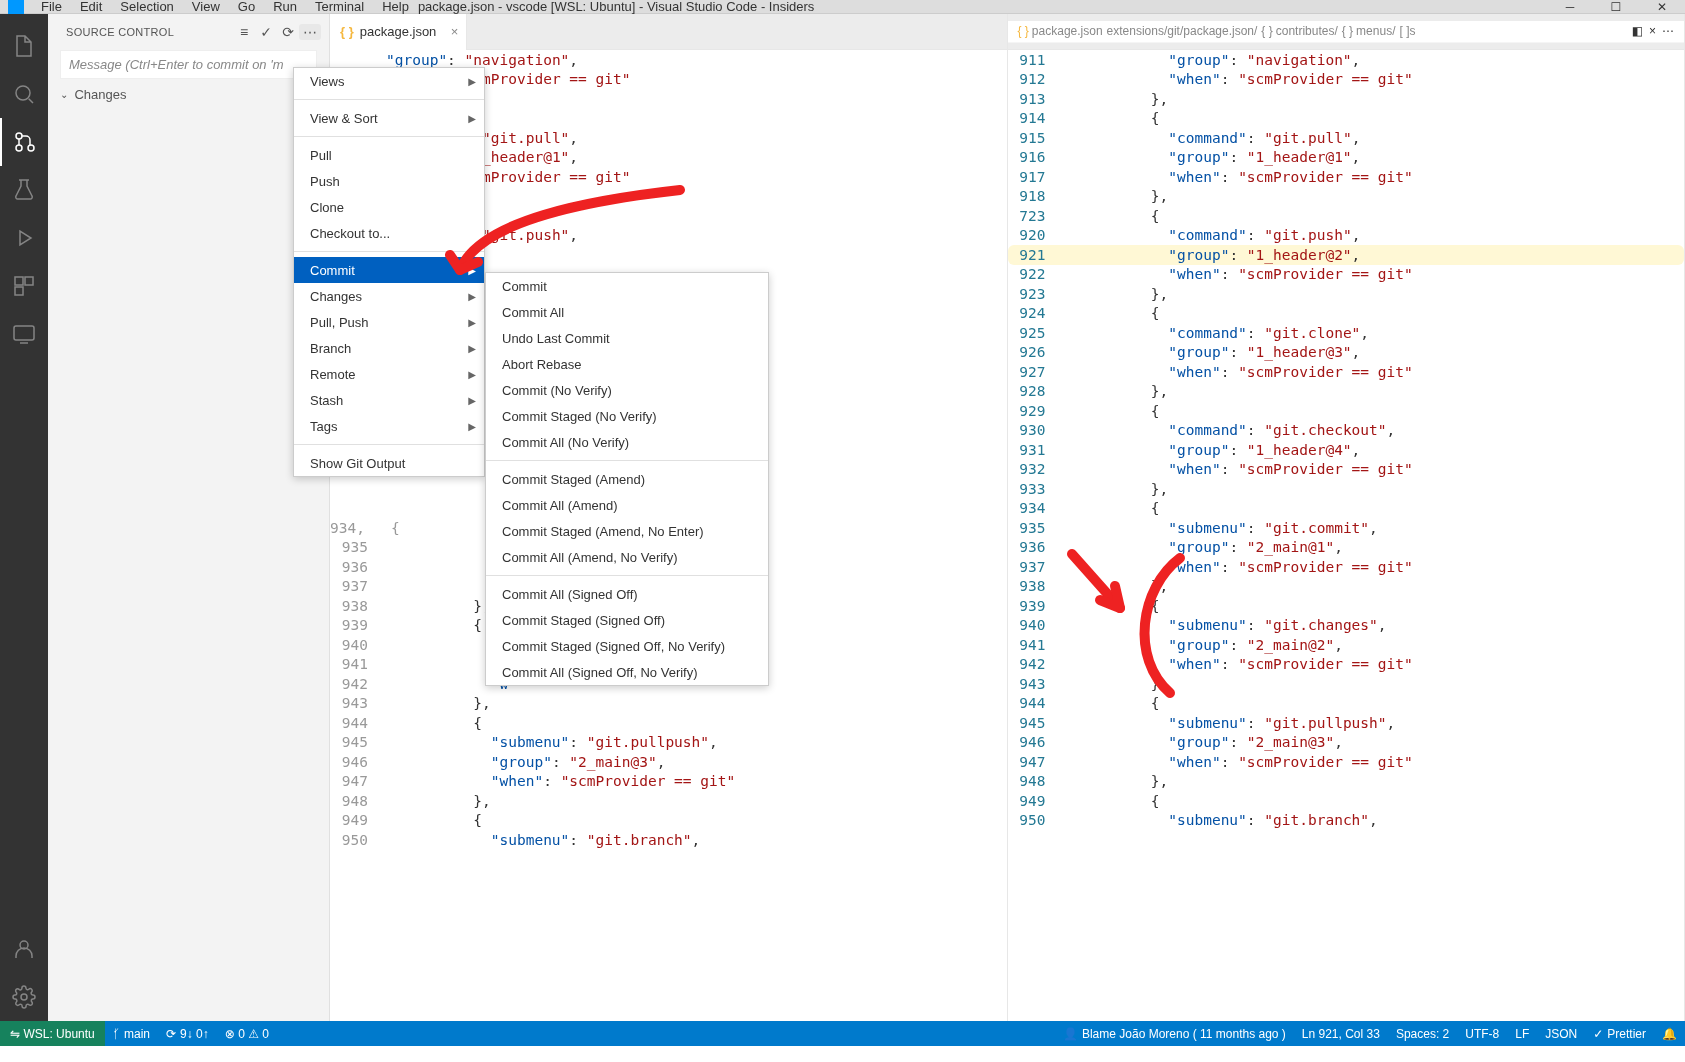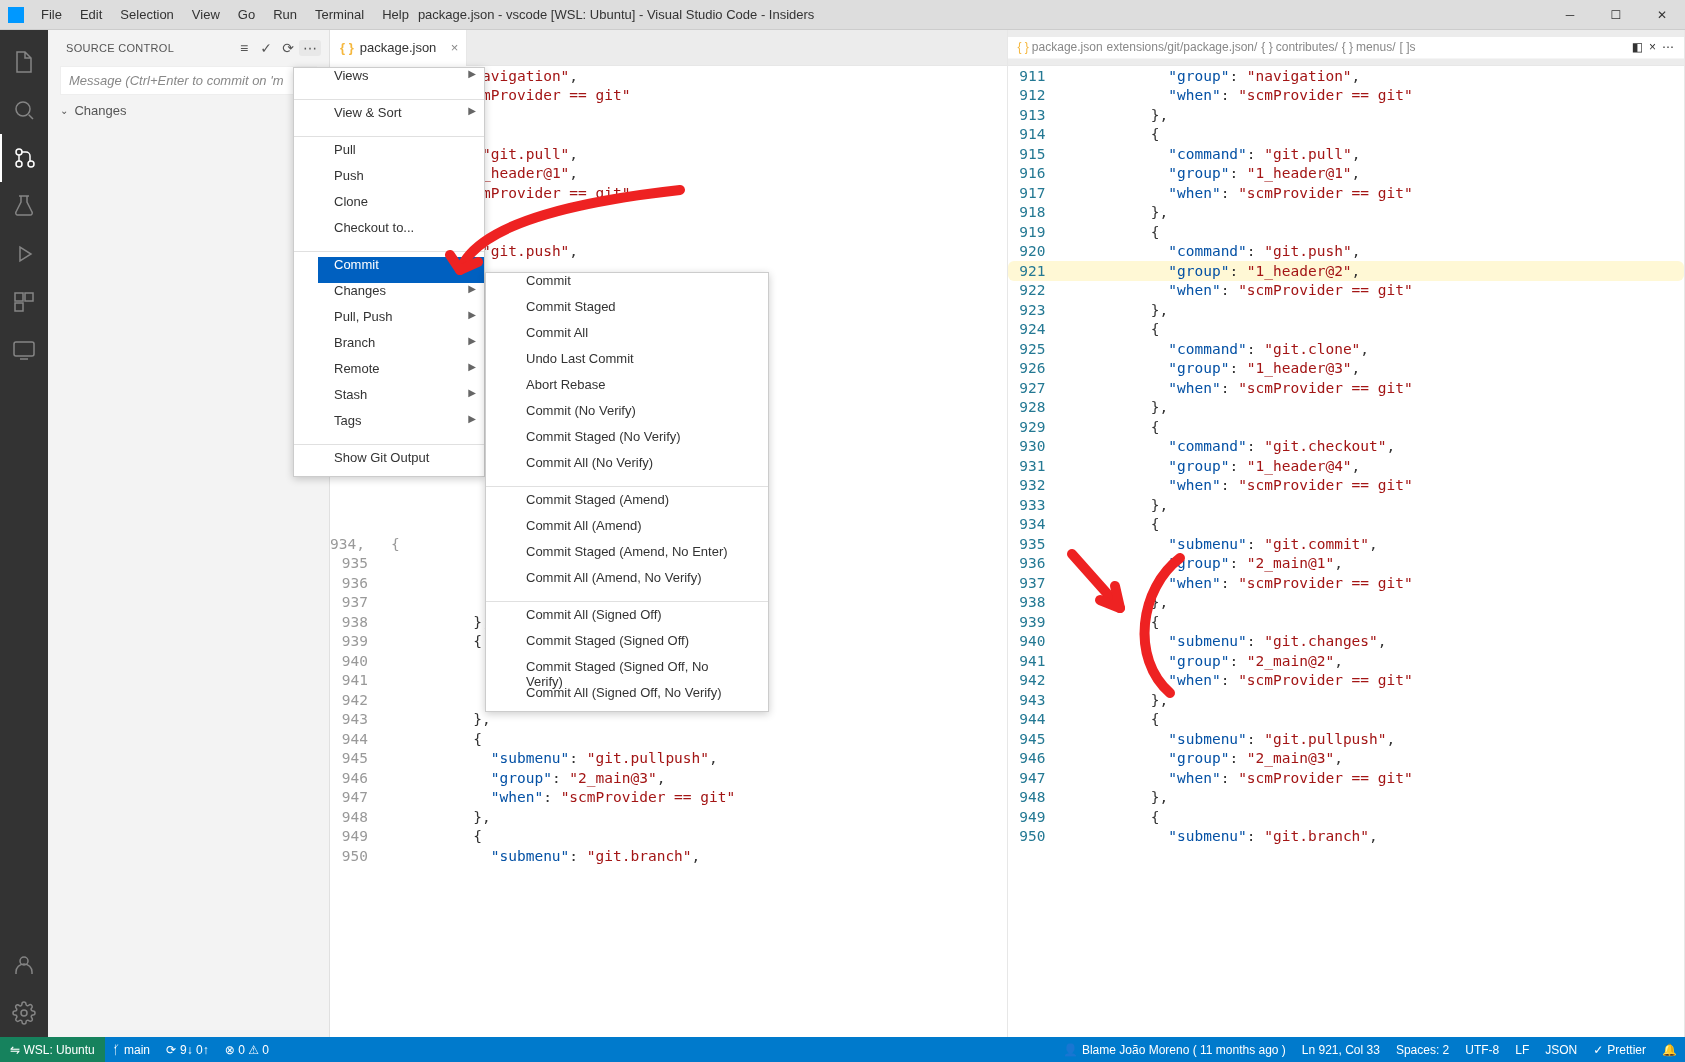--- a/index.html
+++ b/index.html
@@ -1,18 +1,18 @@
 <!DOCTYPE html>
 <html><head>
 <meta charset="utf-8">
 <style>
 * { margin: 0; padding: 0; box-sizing: border-box; }
 body { font-family: "Segoe UI", sans-serif; font-size: 13px; background: #fff; color: #333; overflow: hidden; height: 1062px; width: 1685px; position: relative; }
 
-.titlebar { height: 30px; background: #dddddd; display: flex; align-items: center; border-bottom: 1px solid #ccc; }
+.titlebar { height: 14px; background: #dddddd; display: flex; align-items: center; border-bottom: 1px solid #ccc; }
 .titlebar .vscode-icon { width: 16px; height: 16px; margin: 0 8px; background: #0098ff; }
 .menubar { display: flex; }
 .menubar .mitem { padding: 0 9px; line-height: 30px; cursor: pointer; color: #333; }
 .title-center { flex: 1; color: #333; }
 .win-controls { display: flex; }
 .win-controls span { width: 46px; text-align: center; line-height: 30px; font-size: 12px; }
 
 .main { display: flex; height: 1007px; justify-content: flex-end; }
 .activitybar { width: 48px; background: #333333; display: flex; flex-direction: column; align-items: center; padding-top: 8px; }
 .activitybar .ab-icon { width: 48px; height: 48px; display: flex; align-items: center; justify-content: center; color: #858585; }
@@ -40,21 +40,21 @@
 .code-line { display: flex; height: 19.5px; align-items: center; white-space: pre; }
 .code-line.hl { background: #fff8d5; border-radius: 6px; }
 .gutter { width: 56px; text-align: right; padding-right: 18px; color: #237893; }
 .gutter.light { color: #999; }
 .tok-key { color: #0451a5; }
 .tok-str { color: #a31515; }
 
 .contextmenu { position: absolute; background: #fff; border: 1px solid #ccc; box-shadow: 0 2px 8px rgba(0,0,0,.2); z-index: 50; }
 .cmenu1 { left: 293px; top: 67px; width: 192px; }
 .cmenu2 { left: 485px; top: 272px; width: 284px; }
-.cm-item { height: 26px; display: flex; align-items: flex-start; padding: 0 22px 0 16px; position: relative; font-size: 13px; color: #333; margin-left: 24px; }
+.cm-item { height: 26px; display: flex; align-items: center; padding: 0 22px 0 16px; position: relative; font-size: 13px; color: #333; }
 .cm-item.sel { background: #0060c0; color: #fff; }
 .cm-item .arrow { position: absolute; right: 8px; font-size: 10px; }
 .cm-item.sel .arrow { color: #fff; }
 .cm-item:not(.sel) .arrow { color: #666; }
 .cm-sep { height: 1px; background: #e0e0e0; margin: 5px 0; }
 
 .statusbar { height: 25px; background: #007acc; color: #fff; display: flex; align-items: center; font-size: 12px; }
 .statusbar .remote { background: #16825d; height: 100%; display: flex; align-items: center; padding: 0 10px; }
 .statusbar .sb-item { padding: 0 8px; display: flex; align-items: center; gap: 4px; }
 .statusbar .sb-spacer { flex: 1; }
@@ -238,21 +238,21 @@
       </div>
       <div class="code-area" id="code-right">
           <div class="code-line"><div class="gutter ">911</div><div>            <span class="tok-key">"group"</span>: <span class="tok-str">"navigation"</span>,</div></div>
           <div class="code-line"><div class="gutter ">912</div><div>            <span class="tok-key">"when"</span>: <span class="tok-str">"scmProvider == git"</span></div></div>
           <div class="code-line"><div class="gutter ">913</div><div>          },</div></div>
           <div class="code-line"><div class="gutter ">914</div><div>          {</div></div>
           <div class="code-line"><div class="gutter ">915</div><div>            <span class="tok-key">"command"</span>: <span class="tok-str">"git.pull"</span>,</div></div>
           <div class="code-line"><div class="gutter ">916</div><div>            <span class="tok-key">"group"</span>: <span class="tok-str">"1_header@1"</span>,</div></div>
           <div class="code-line"><div class="gutter ">917</div><div>            <span class="tok-key">"when"</span>: <span class="tok-str">"scmProvider == git"</span></div></div>
           <div class="code-line"><div class="gutter ">918</div><div>          },</div></div>
-          <div class="code-line"><div class="gutter ">919</div><div>          {</div></div>
+          <div class="code-line"><div class="gutter ">723</div><div>          {</div></div>
           <div class="code-line"><div class="gutter ">920</div><div>            <span class="tok-key">"command"</span>: <span class="tok-str">"git.push"</span>,</div></div>
           <div class="code-line hl"><div class="gutter ">921</div><div>            <span class="tok-key">"group"</span>: <span class="tok-str">"1_header@2"</span>,</div></div>
           <div class="code-line"><div class="gutter ">922</div><div>            <span class="tok-key">"when"</span>: <span class="tok-str">"scmProvider == git"</span></div></div>
           <div class="code-line"><div class="gutter ">923</div><div>          },</div></div>
           <div class="code-line"><div class="gutter ">924</div><div>          {</div></div>
           <div class="code-line"><div class="gutter ">925</div><div>            <span class="tok-key">"command"</span>: <span class="tok-str">"git.clone"</span>,</div></div>
           <div class="code-line"><div class="gutter ">926</div><div>            <span class="tok-key">"group"</span>: <span class="tok-str">"1_header@3"</span>,</div></div>
           <div class="code-line"><div class="gutter ">927</div><div>            <span class="tok-key">"when"</span>: <span class="tok-str">"scmProvider == git"</span></div></div>
           <div class="code-line"><div class="gutter ">928</div><div>          },</div></div>
           <div class="code-line"><div class="gutter ">929</div><div>          {</div></div>
@@ -355,23 +355,20 @@
     <div class="cm-sep"></div>
     <div class="cm-item">
       <span>Show Git Output</span>
     </div>
   </div>
 <div class="contextmenu cmenu2" id="cmenu2">
     <div class="cm-item">
       <span>Commit</span>
     </div>
     <div class="cm-item">
-      <span>Commit Staged</span>
-    </div>
-    <div class="cm-item">
       <span>Commit All</span>
     </div>
     <div class="cm-item">
       <span>Undo Last Commit</span>
     </div>
     <div class="cm-item">
       <span>Abort Rebase</span>
     </div>
     <div class="cm-item">
       <span>Commit (No Verify)</span>

